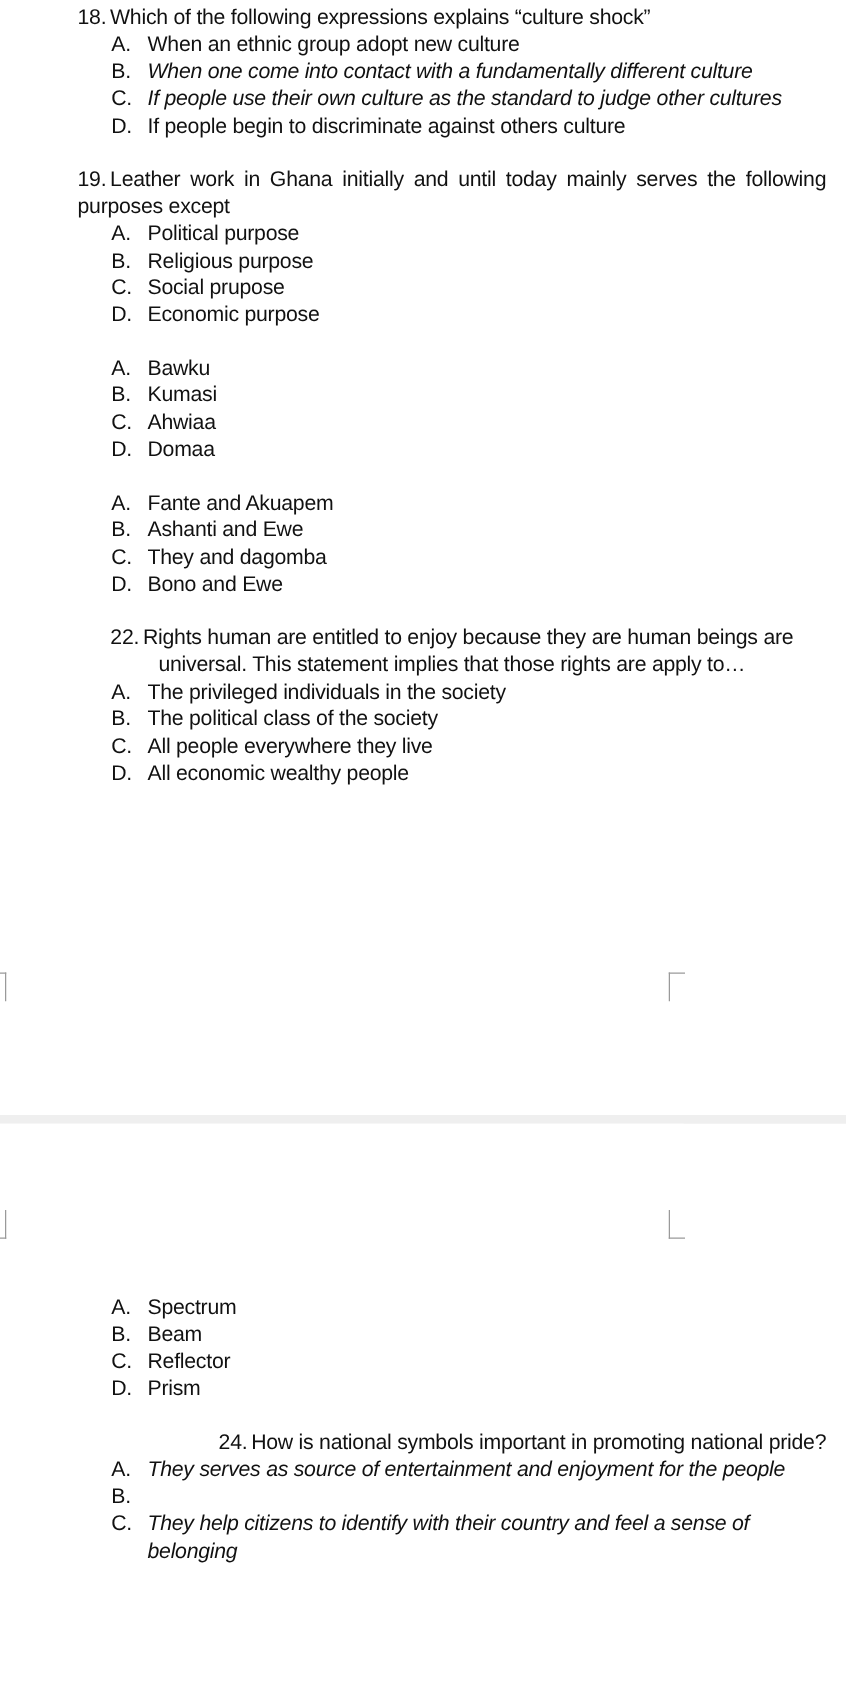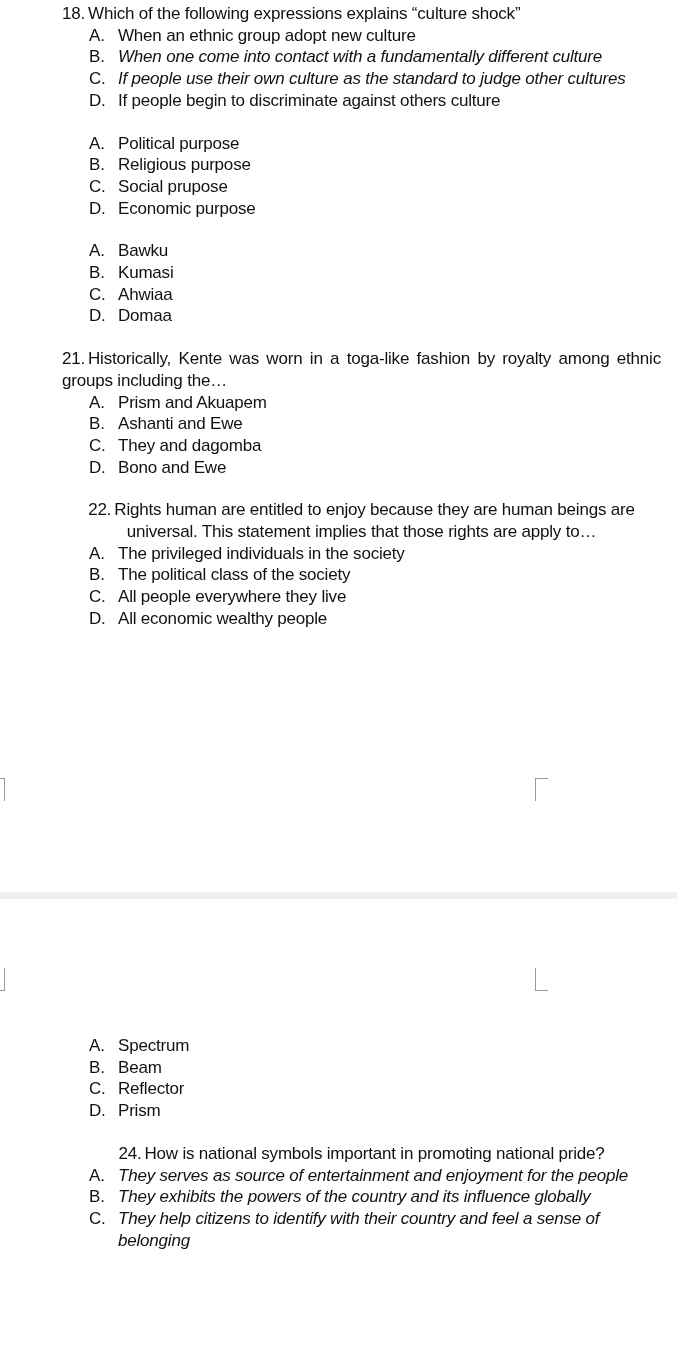--- a/index.html
+++ b/index.html
@@ -54,20 +54,21 @@
             <span class="opt-text" style="max-width:520px">If people use their own culture as the standard to judge other cultures</span>
           </li>
         <li class="opt">
             <span class="opt-letter">D.</span>
             <span class="opt-text">If people begin to discriminate against others culture</span>
           </li>
       </ul>
     </div>
 
     <div class="question">
+      <p class="q-text"><span class="q-num">19.</span><span>Leather work in Ghana initially and until today mainly serves the following purposes except</span></p>
       <ul class="opts">
         <li class="opt">
             <span class="opt-letter">A.</span>
             <span class="opt-text">Political purpose</span>
           </li>
         <li class="opt">
             <span class="opt-letter">B.</span>
             <span class="opt-text">Religious purpose</span>
           </li>
         <li class="opt">
@@ -96,25 +97,24 @@
             <span class="opt-text">Ahwiaa</span>
           </li>
         <li class="opt">
             <span class="opt-letter">D.</span>
             <span class="opt-text">Domaa</span>
           </li>
       </ul>
     </div>
 
     <div class="question">
-      <p class="q-text"><span class="q-num">21.</span><span>Historically, Kente was worn in a toga-like fashion by royalty among ethnic groups including the…</span></p>
-      <ul class="opts">
-        <li class="opt">
-            <span class="opt-letter">A.</span>
-            <span class="opt-text">Prism and Akuapem</span>
+      <ul class="opts">
+        <li class="opt">
+            <span class="opt-letter">A.</span>
+            <span class="opt-text">Fante and Akuapem</span>
           </li>
         <li class="opt">
             <span class="opt-letter">B.</span>
             <span class="opt-text">Ashanti and Ewe</span>
           </li>
         <li class="opt">
             <span class="opt-letter">C.</span>
             <span class="opt-text">They and dagomba</span>
           </li>
         <li class="opt">
@@ -174,29 +174,28 @@
             <span class="opt-text">Reflector</span>
           </li>
         <li class="opt">
             <span class="opt-letter">D.</span>
             <span class="opt-text">Prism</span>
           </li>
       </ul>
     </div>
 
     <div class="question">
-      <p class="q-text" style="text-align:center"><span class="q-num">24.</span><span>How is national symbols important in promoting national pride?</span></p>
+      <p class="q-text" style="text-align:right"><span class="q-num">24.</span><span>How is national symbols important in promoting national pride?</span></p>
       <ul class="opts">
         <li class="opt opt-wrap">
             <span class="opt-letter">A.</span>
             <span class="opt-text" style="max-width:530px">They serves as source of entertainment and enjoyment for the people</span>
           </li>
         <li class="opt opt-wrap">
             <span class="opt-letter">B.</span>
-            <span class="opt-text" style="max-width:490px">They exhibits the powers of the country and its influence globally</span>
           </li>
         <li class="opt opt-wrap">
             <span class="opt-letter">C.</span>
             <span class="opt-text" style="max-width:540px">They help citizens to identify with their country and feel a sense of belonging</span>
           </li>
       </ul>
     </div>
   </div>
 </div>
 

